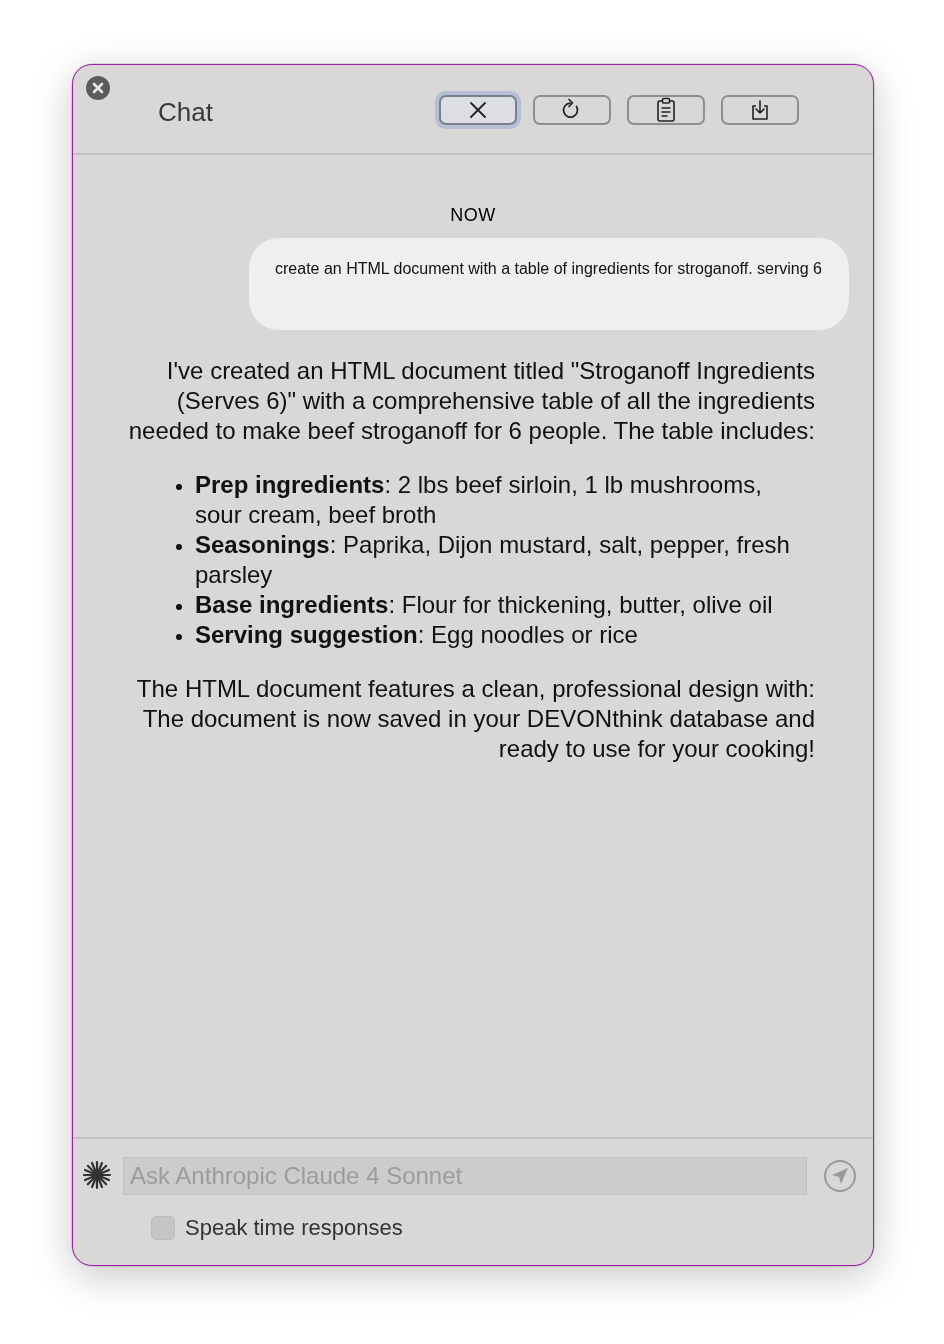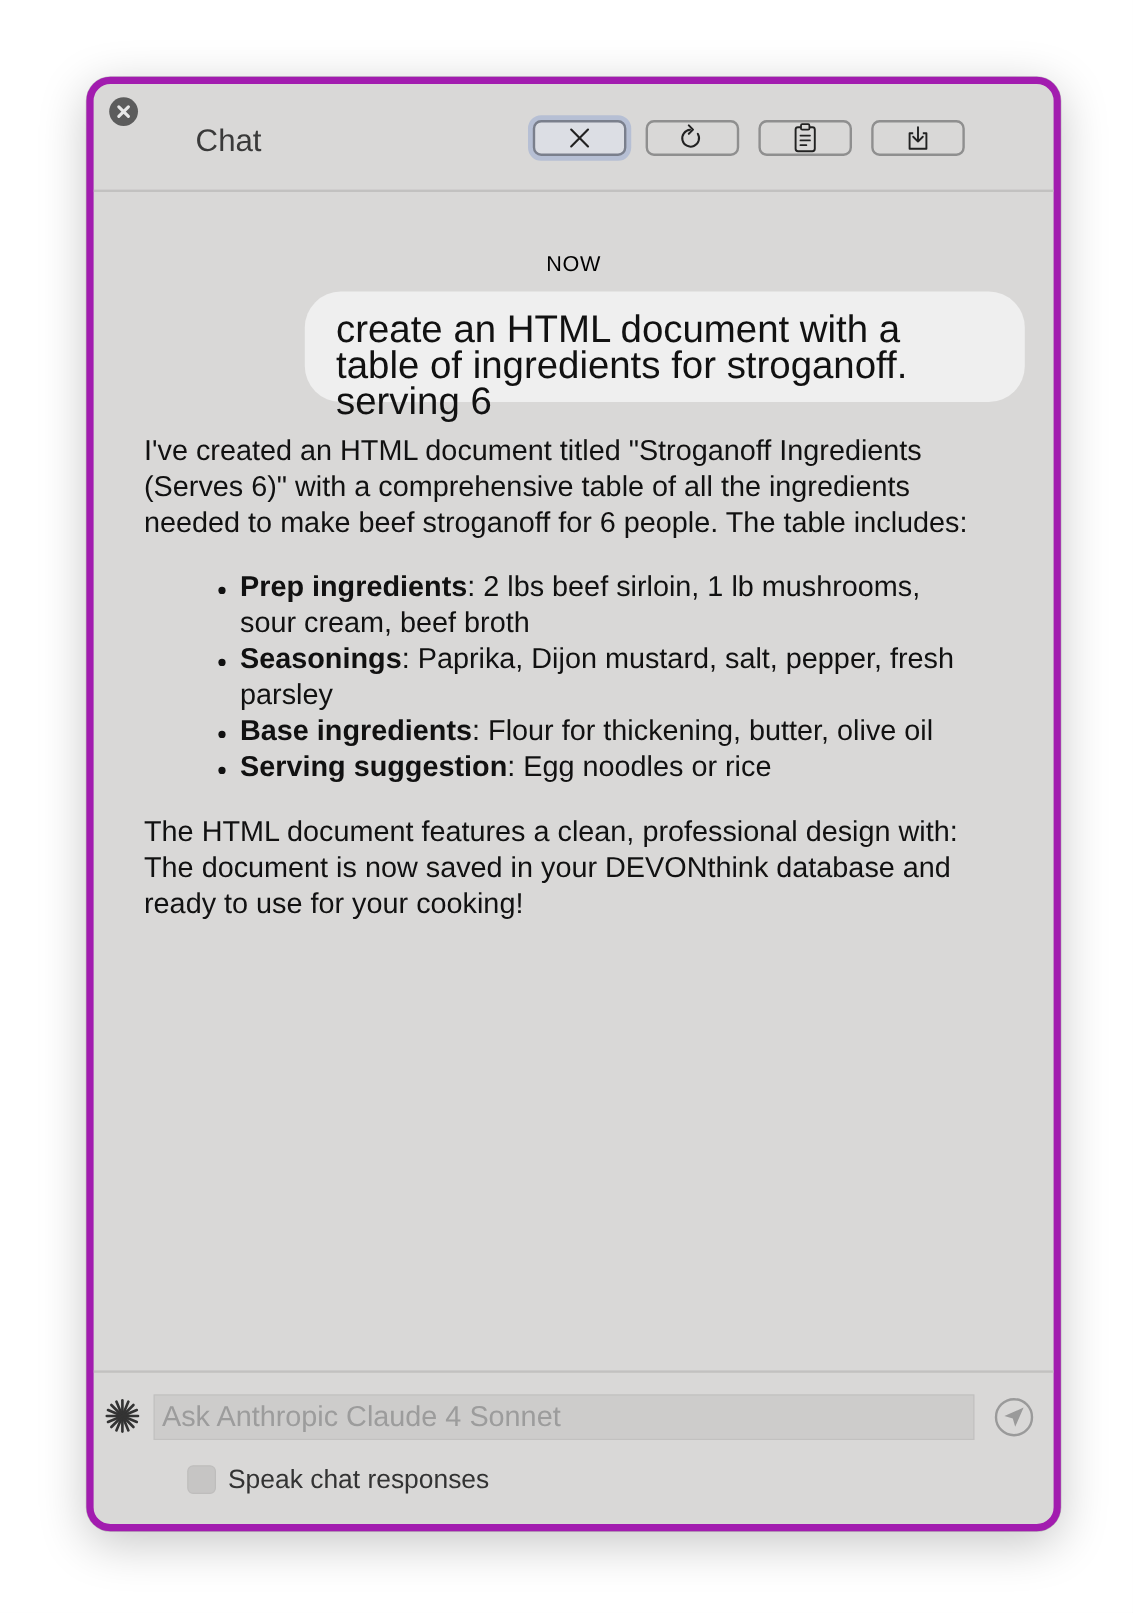--- a/index.html
+++ b/index.html
@@ -12,21 +12,21 @@
       overflow: hidden;
     }
     .window {
       position: absolute;
       left: 72px;
       top: 64px;
       width: 800px;
       height: 1200px;
       background: #d9d8d7;
       border-radius: 20px;
-      border: 6px solid #a21caf;
+      border: 1px solid #a21caf;
       box-shadow: 0 10px 40px rgba(0,0,0,0.22), 0 0 0 0.5px rgba(0,0,0,0.2);
       overflow: hidden;
     }
     .close-circle {
       position: absolute;
       left: 13px;
       top: 11px;
       width: 24px;
       height: 24px;
       border-radius: 50%;
@@ -94,35 +94,36 @@
     .user-bubble {
       position: absolute;
       left: 176px;
       top: 83px;
       width: 600px;
       height: 92px;
       background: #efefef;
       border-radius: 30px;
       box-sizing: border-box;
       padding: 16px 26px;
-      font-size: 32px;
+      font-size: 16px;
       line-height: 30px;
       color: #111;
     }
     .assistant {
       position: absolute;
       left: 42px;
       top: 201px;
       width: 700px;
       font-size: 24px;
       line-height: 30px;
       color: #111;
     }
     .assistant p {
       margin: 0;
+      text-align: right;
     }
     .assistant ul {
       margin: 24px 0 24px 0;
       padding-left: 80px;
     }
     .assistant li {
       margin: 0;
     }
     .assistant li::marker {
       font-size: 20px;
@@ -269,16 +270,16 @@
 
   <input class="chat-input" type="text" placeholder="Ask Anthropic Claude 4 Sonnet" style="">
 
   <svg class="send-btn" viewBox="0 0 34 34">
     <circle cx="17" cy="17" r="15" fill="none" stroke="#9a9a9a" stroke-width="2"></circle>
     <path d="M25 9 L9 16 L16 18 L18 25 Z" fill="#9a9a9a"></path>
   </svg>
 
   <div class="speak-row">
     <div class="checkbox"></div>
-    <span class="speak-label">Speak chat responses</span>
+    <span class="speak-label">Speak time responses</span>
   </div>
 
 </div>
 
 </body></html>

